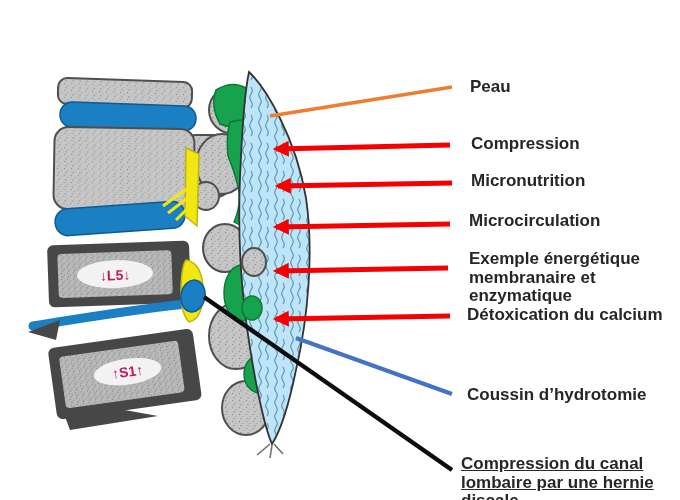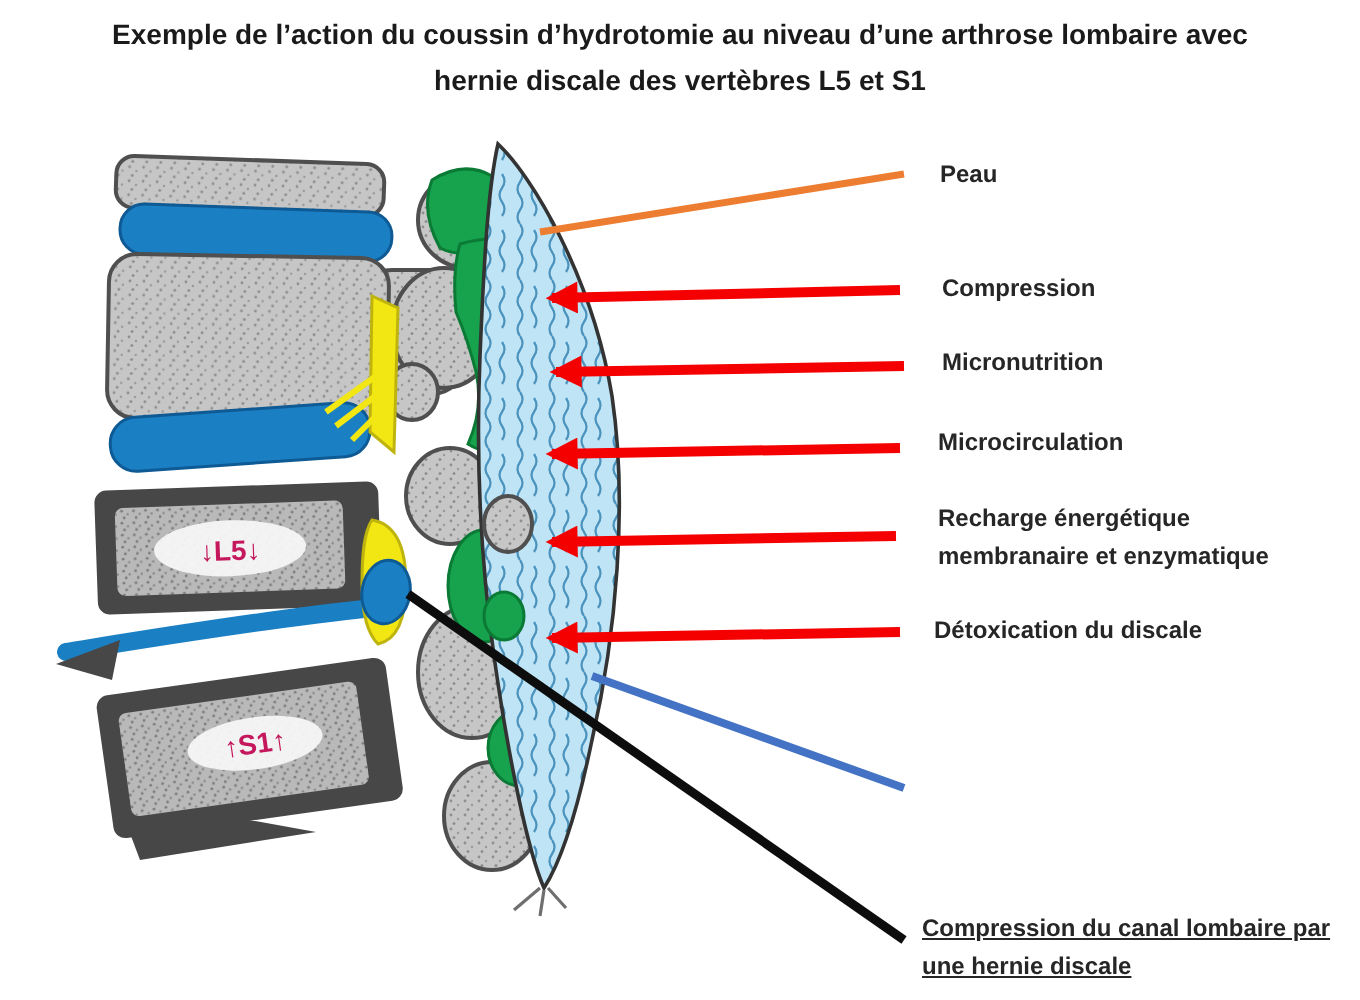--- a/index.html
+++ b/index.html
@@ -6,21 +6,21 @@
   #canvas {
     position:relative; width:680px; height:500px; overflow:hidden;
     background:#ffffff; font-family:"Liberation Sans", sans-serif;
   }
   .title {
     position:absolute; top:6px; left:0; width:680px; text-align:center;
     font-weight:bold; font-size:14px; line-height:23px;
     color:var(--color-title_text,#1a1a1a);
   }
   .annot {
-    position:absolute; font-weight:bold; font-size:12px; line-height:18.5px;
+    position:absolute; font-weight:bold; font-size:17px; line-height:18.5px;
     color:var(--color-label_text,#262626);
   }
   #a-peau            {left:470px; top:78px;}
   #a-hydratation     {left:471px; top:135px;}
   #a-micronutrition  {left:471px; top:172px;}
   #a-microcirculation{left:469px; top:212px;}
   #a-recharge        {left:469px; top:250px; width:200px;}
   #a-detoxication    {left:467px; top:306px;}
   #a-coussin         {left:467px; top:386px;}
   #a-compression     {left:461px; top:455px; width:205px;text-decoration:underline;}
@@ -41,24 +41,20 @@
   .line-red   { stroke:var(--color-arrow_red,#F40000); stroke-width:5; fill:none; }
   .line-blue  { stroke:var(--color-coussin_line,#4472C4); stroke-width:4; fill:none; }
   .line-black { stroke:var(--color-compression_line,#0d0d0d); stroke-width:4.5; fill:none; }
   #arrowR path { fill:var(--color-arrow_red,#F40000); }
 </style>
 </head>
 <body>
 
 <div id="canvas">
 
-  <div class="title">
-    <div>Exemple de l’action du coussin d’hydrotomie au niveau d’une arthrose lombaire avec</div>
-    <div>hernie discale des vertèbres L5 et S1</div>
-  </div>
 
   <svg id="art" width="680" height="500" viewBox="0 0 680 500">
     <defs>
       <pattern id="stipple" width="7" height="7" patternUnits="userSpaceOnUse">
         <rect width="7" height="7" style="fill:var(--color-bone_gray,#C6C6C6)"></rect>
         <circle cx="1.5" cy="1.5" r="0.7" fill="#8f8f8f"></circle>
         <circle cx="5" cy="3.5" r="0.6" fill="#999999"></circle>
         <circle cx="3" cy="5.8" r="0.7" fill="#8a8a8a"></circle>
       </pattern>
       <pattern id="stippleDark" width="6" height="6" patternUnits="userSpaceOnUse">
@@ -148,17 +144,18 @@
       <path class="line-red" d="M450,316 L276,319" marker-end="url(#arrowR)"></path>
       <path class="line-blue" d="M452,394 L296,338"></path>
       <path class="line-black" d="M452,470 L204,297"></path>
     </g>
   </svg>
 
   <div class="annot" id="a-peau">Peau</div>
   <div class="annot" id="a-hydratation">Compression</div>
   <div class="annot" id="a-microcirculation">Microcirculation</div>
   <div class="annot" id="a-micronutrition">Micronutrition</div>
-  <div class="annot" id="a-recharge">Recharge énergétique membranaire et enzymatique</div>
-  <div class="annot" id="a-detoxication">Détoxication du discale</div>
+  <div class="annot" id="a-recharge">Exemple énergétique membranaire et enzymatique</div>
+  <div class="annot" id="a-detoxication">Détoxication du calcium</div>
+  <div class="annot" id="a-coussin">Coussin d’hydrotomie</div>
   <div class="annot" id="a-compression">Compression du canal lombaire par une hernie discale</div>
 
 </div>
 
 </body></html>

